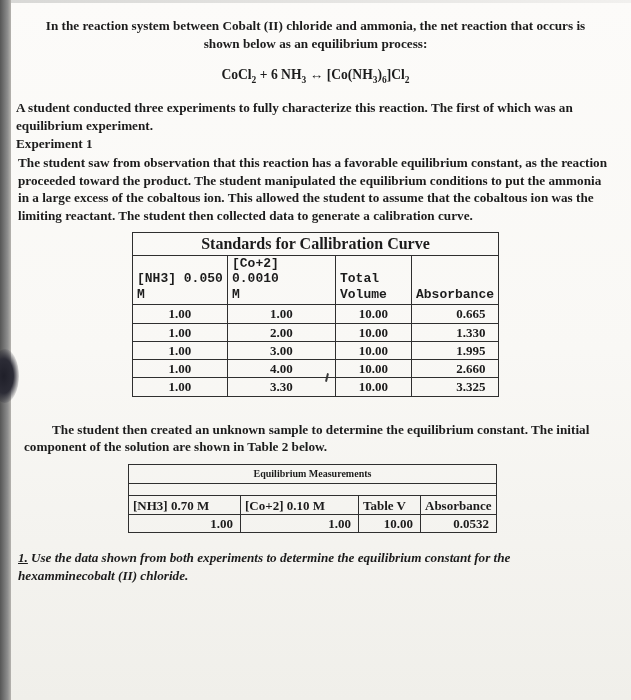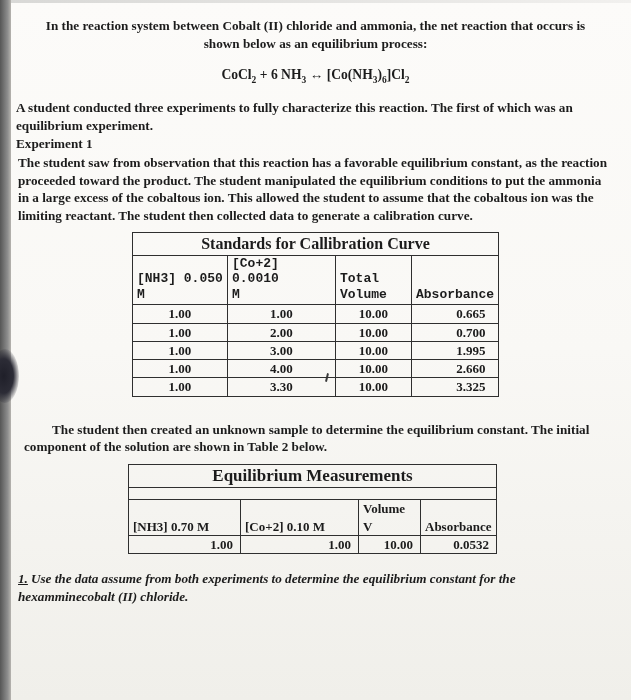--- a/index.html
+++ b/index.html
@@ -46,21 +46,21 @@
 
   .t1 { margin: 8px auto 0; }
   .t1 .title-cell { text-align: center; height: 18px; font-size: 16px; }
   .t1 th { vertical-align: bottom; text-align: left; height: 33px; line-height: 1.2; padding-bottom: 2px; font-family: Liberation Mono, monospace; }
   .t1 td.c { text-align: center; height: 17px; }
   .t1 td.r { text-align: center; padding-right: 9px; height: 17px; padding-left: 41px; }
 
   .para3 { margin: 24px 0 0 8px; width: 588px; text-indent: 28px; }
 
   .t2 { margin: 8px 0 0 112px; }
-  .t2 .title-cell { text-align: center; height: 19px; font-size: 17px; }
+  .t2 .title-cell { text-align: center; height: 19px; font-size: 10px; }
   .t2 .spacer td { height: 12px; border-top: none; border-bottom: none; }
   .t2 th { text-align: left; vertical-align: bottom; height: 19px; }
   .t2 td.d { text-align: right; padding-right: 7px; height: 18px; }
 
   .question { font-style: italic; margin: 16px 0 0 2px; width: 556px; }
   .qnum { text-decoration: underline; margin-right: 3px; }
 </style>
 </head>
 <body>
 
@@ -113,21 +113,21 @@
         <tr>
           <td class="c">1.00</td>
           <td class="c">1.00</td>
           <td class="c">10.00</td>
           <td class="r">0.665</td>
         </tr>
         <tr>
           <td class="c">1.00</td>
           <td class="c">2.00</td>
           <td class="c">10.00</td>
-          <td class="r">0.700</td>
+          <td class="r">1.330</td>
         </tr>
         <tr>
           <td class="c">1.00</td>
           <td class="c">3.00</td>
           <td class="c">10.00</td>
           <td class="r">1.995</td>
         </tr>
         <tr>
           <td class="c">1.00</td>
           <td class="c">4.00</td>
@@ -155,28 +155,28 @@
       <tbody>
         <tr>
           <td class="title-cell" colspan="4">Equilibrium Measurements</td>
         </tr>
         <tr class="spacer">
           <td colspan="4"></td>
         </tr>
         <tr>
           <th>[NH3] 0.70 M</th>
           <th>[Co+2] 0.10 M</th>
-          <th>Volume V</th>
+          <th>Table V</th>
           <th>Absorbance</th>
         </tr>
         <tr>
           <td class="d">1.00</td>
           <td class="d">1.00</td>
           <td class="d">10.00</td>
           <td class="d">0.0532</td>
         </tr>
       </tbody>
     </table>
 
-    <p class="question"><span class="qnum">1.</span><span>Use the data assume from both experiments to determine the equilibrium constant for the hexamminecobalt (II) chloride.</span></p>
+    <p class="question"><span class="qnum">1.</span><span>Use the data shown from both experiments to determine the equilibrium constant for the hexamminecobalt (II) chloride.</span></p>
 
   </div>
 </div>
 
 </body></html>

